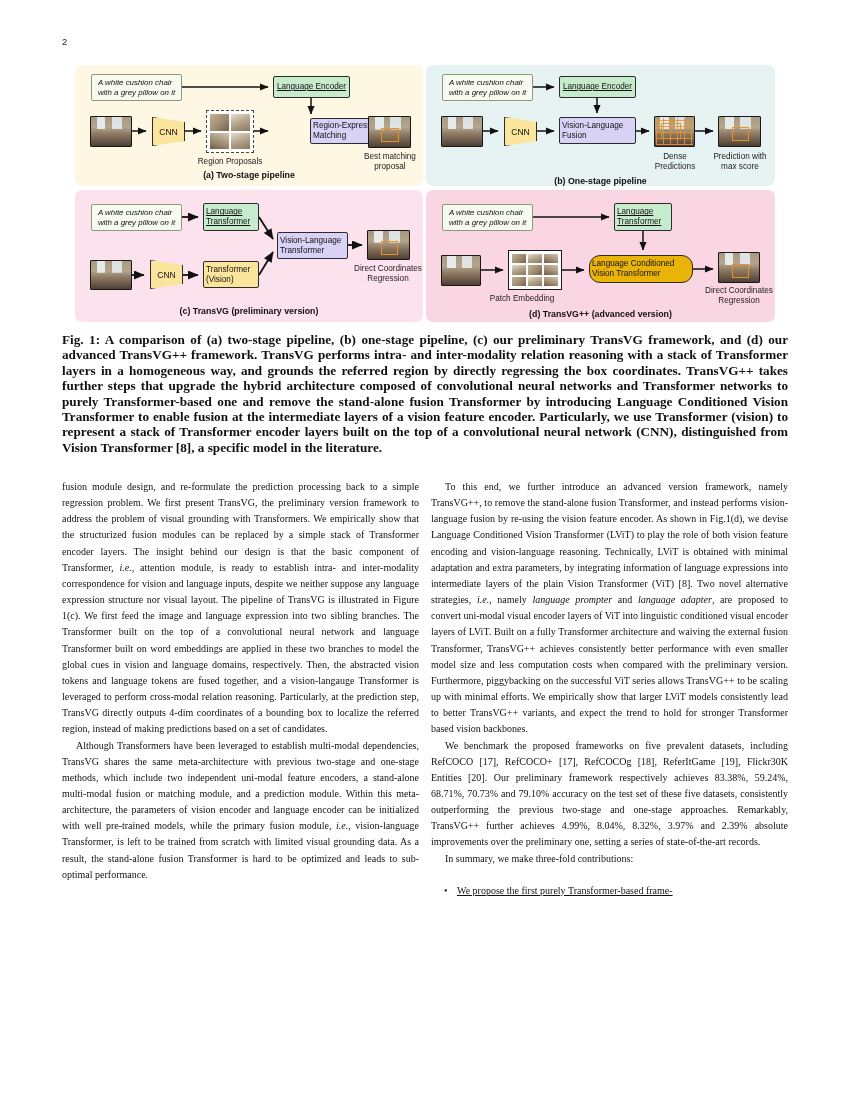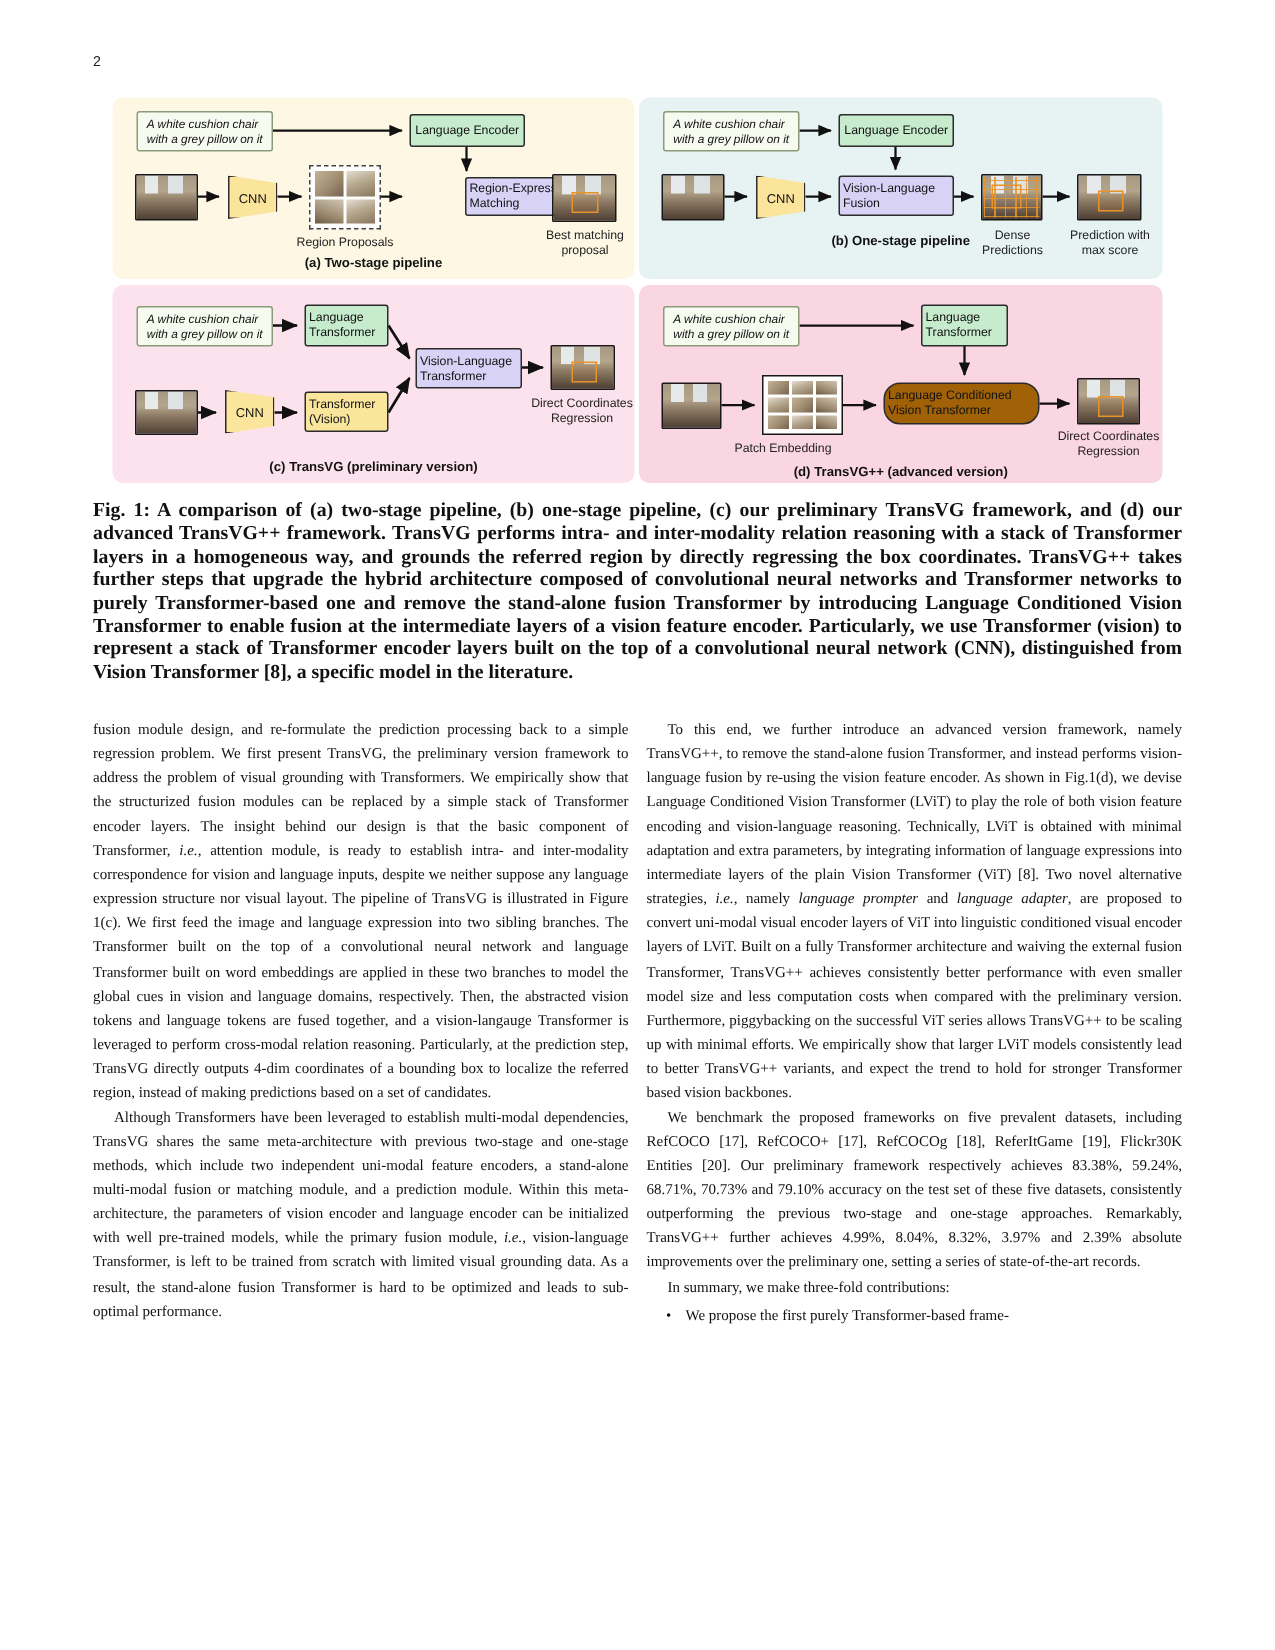--- a/index.html
+++ b/index.html
@@ -15,24 +15,24 @@
   .panel-a{left:0;top:0;width:348px;height:121px;background:#fdf7e4;}
   .panel-b{left:351px;top:0;width:349px;height:121px;background:#e7f3f2;}
   .panel-c{left:0;top:125px;width:348px;height:132px;background:#fce2ec;}
   .panel-d{left:351px;top:125px;width:349px;height:132px;background:#fad6e3;}
   .panel svg{position:absolute;left:0;top:0;width:100%;height:100%;}
 
   .fbox{position:absolute;box-sizing:border-box;display:flex;align-items:center;justify-content:center;
         text-align:left;font-family:"Liberation Sans",sans-serif;font-size:8.2px;line-height:1.18;
         border:1.3px solid #2b2b2b;border-radius:2px;color:#111;padding:1px 2px;}
   .expr{background:#f6faef;border:1px solid #8b9a78;font-style:italic;font-size:7.9px;}
-  .green{background:#c7ebcd;}
+  .green{background:#c7ebcd;text-decoration:underline;}
   .purple{background:#d8d3f6;}
   .yellow{background:#fbe49c;}
-  .lightyellow{background:#a16207;border-radius:11px;}
+  .lightyellow{background:#eab308;border-radius:11px;}
 
   .cnn{position:absolute;box-sizing:border-box;display:flex;align-items:center;justify-content:center;
        font-family:"Liberation Sans",sans-serif;font-size:8.6px;color:#111;
        background:#fbe49c;border:1.3px solid #2b2b2b;
        clip-path:polygon(0 0,100% 17%,100% 83%,0 100%);}
 
   .photo{position:absolute;box-sizing:border-box;border:1.8px solid #181818;border-radius:1px;
          background:
            linear-gradient(90deg,rgba(222,230,234,0) 0 14%,rgba(236,242,246,.9) 14% 36%,rgba(222,230,234,0) 36% 52%,rgba(231,238,242,.85) 52% 78%,rgba(222,230,234,0) 78%) top/100% 42% no-repeat,
            linear-gradient(180deg,#a79982 0%,#b4a58c 35%,#8a7862 60%,#665545 85%,#4e4034 100%);}
@@ -59,21 +59,21 @@
   
   .caption{position:absolute;left:62px;width:726px;top:332px;font-weight:bold;font-size:13.2px;
            line-height:15.4px;text-align:justify;color:#111;}
 
   
   .col{position:absolute;top:479px;width:357px;font-size:10px;line-height:16.15px;text-align:justify;color:#111;}
   .col-left{left:62px;}
   .col-right{left:431px;}
   .para{margin:0;}
   .para.indent{text-indent:14px;}
-  .para.bullet{position:relative;margin-top:3px;padding-left:26px;text-indent:0;}
+  .para.bullet{position:relative;margin-top:16px;padding-left:26px;text-indent:0;text-decoration:underline;}
   .para.bullet::before{content:"\2022";position:absolute;left:13px;}
 </style>
 </head>
 <body>
 
 <div class="page">
 
   <div class="hdr">
     <span>2</span>
   </div>
@@ -142,21 +142,21 @@
       <div class="fbox purple" style="left:133px;top:52px;width:77px;height:27px;">Vision-Language Fusion</div>
       <div class="photo" style="left:228px;top:51px;width:41px;height:31px;">
         <div class="dense"></div>
         <div class="dense2" style="left:6px;top:6px;width:18px;height:14px;"></div>
       </div>
       <div class="photo" style="left:292px;top:51px;width:43px;height:31px;">
         <div class="bbox" style="left:13px;top:10px;width:15px;height:12px;"></div>
       </div>
       <div class="flabel" style="left:219px;top:87px;width:60px;">Dense Predictions</div>
       <div class="flabel" style="left:281px;top:87px;width:66px;">Prediction with max score</div>
-      <div class="fcap" style="top:90px;">(b) One-stage pipeline</div>
+      <div class="fcap" style="top:111px;">(b) One-stage pipeline</div>
     </div>
 
     <div class="panel panel-c">
       <svg viewBox="0 0 348 132">
         <defs>
             <marker id="mc" markerWidth="7" markerHeight="6" refX="5.6" refY="2.5" orient="auto">
               <path d="M0,0 L6,2.5 L0,5 z" fill="#111"></path>
             </marker>
           </defs>
         <g stroke="#111" stroke-width="1.8" fill="none">

